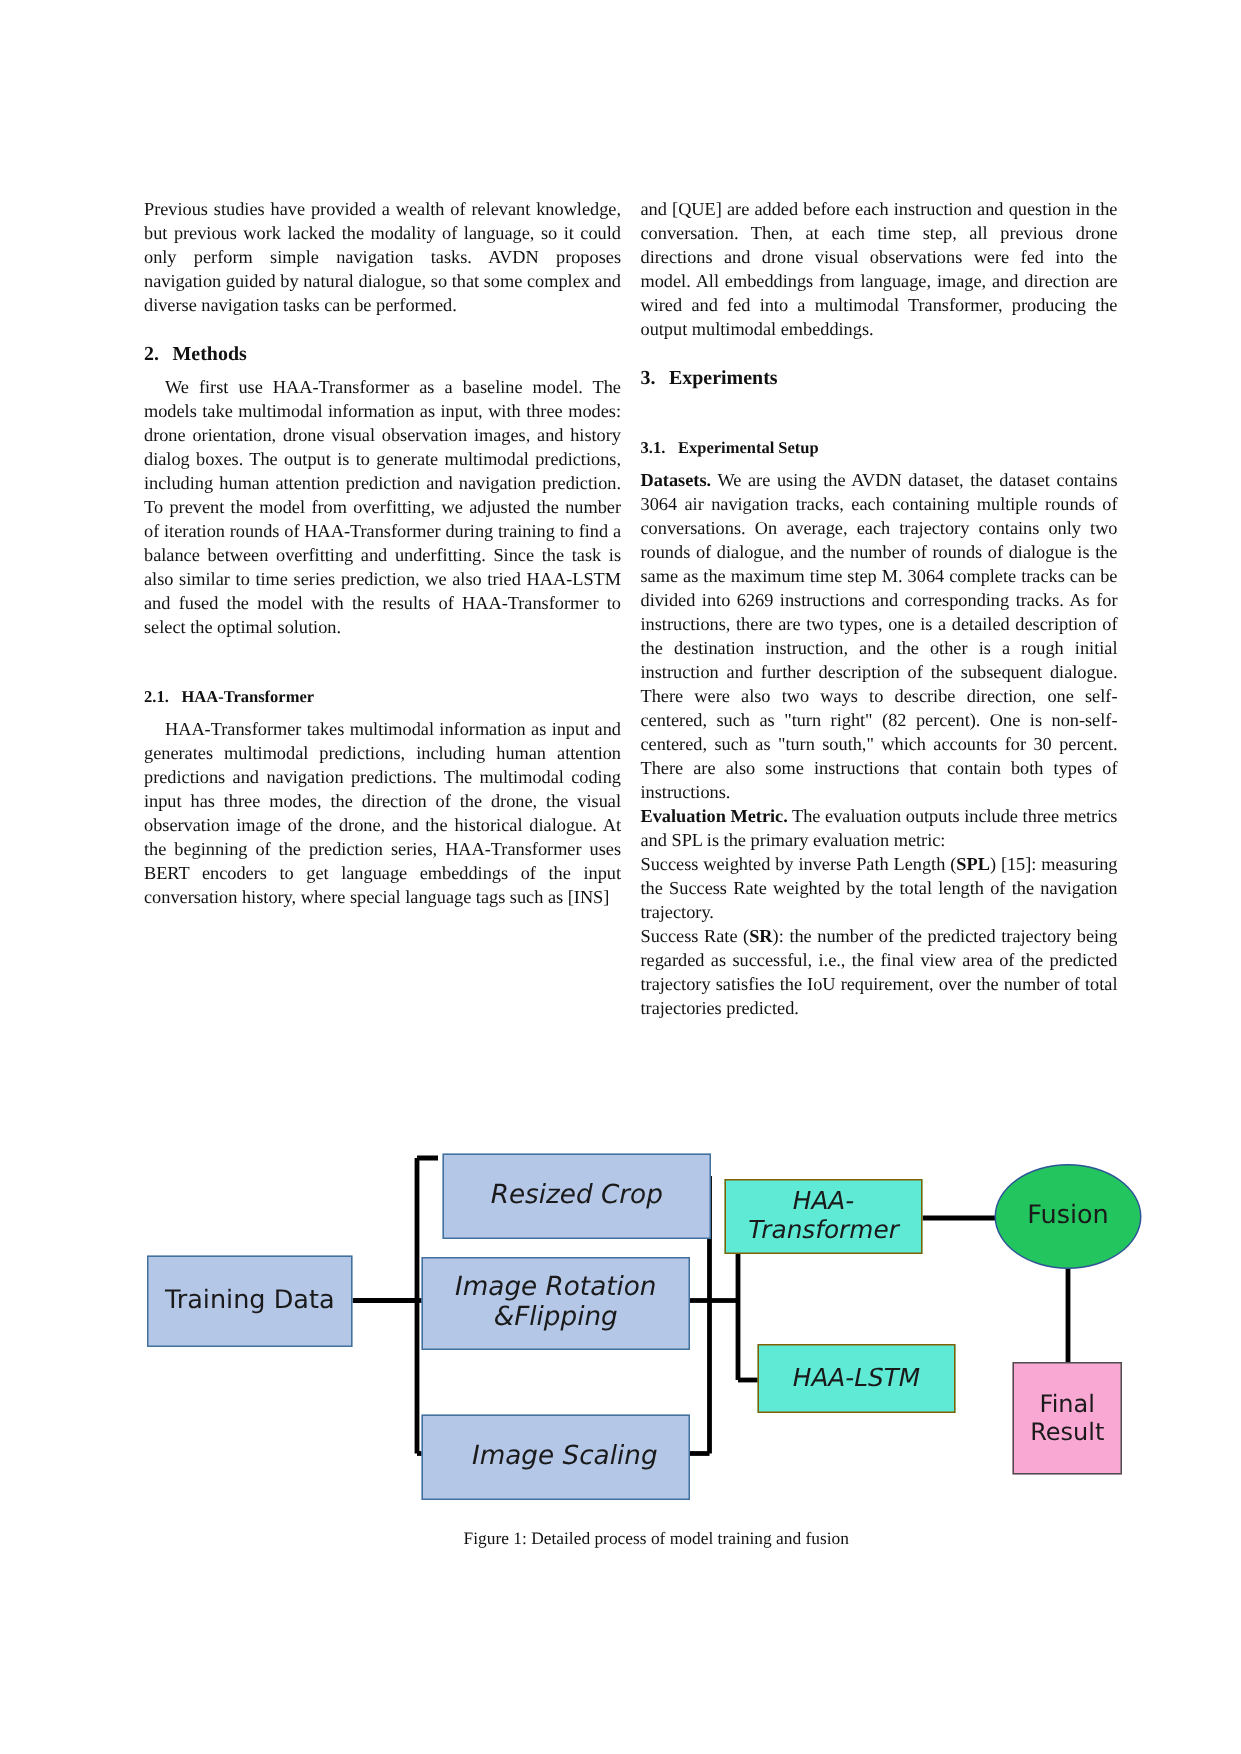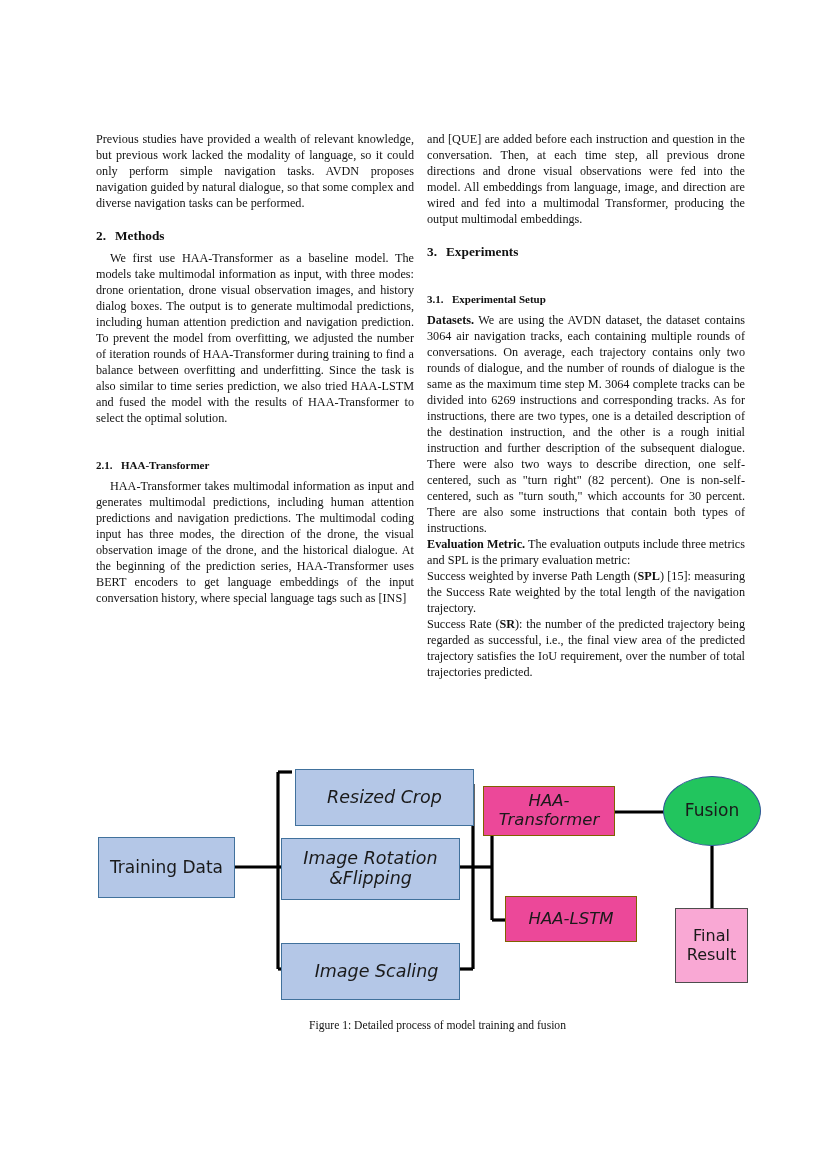--- a/index.html
+++ b/index.html
@@ -93,21 +93,21 @@
     font-style: italic;
     font-size: 17.5px;
     color: #1a1a1a;
   }
   .node.blue.bold {
     font-style: normal;
     font-weight: normal;
     font-size: 17px;
   }
   .node.yellow {
-    background: #ec4899;
+    background: #5eead4;
     border: 1.4px solid #806000;
     font-style: italic;
     font-size: 16.5px;
     color: #1a1a1a;
   }
   .node.green {
     background: #f9a8d4;
     border: 1.4px solid #4d4d4d;
     font-size: 16px;
     color: #1a1a1a;

